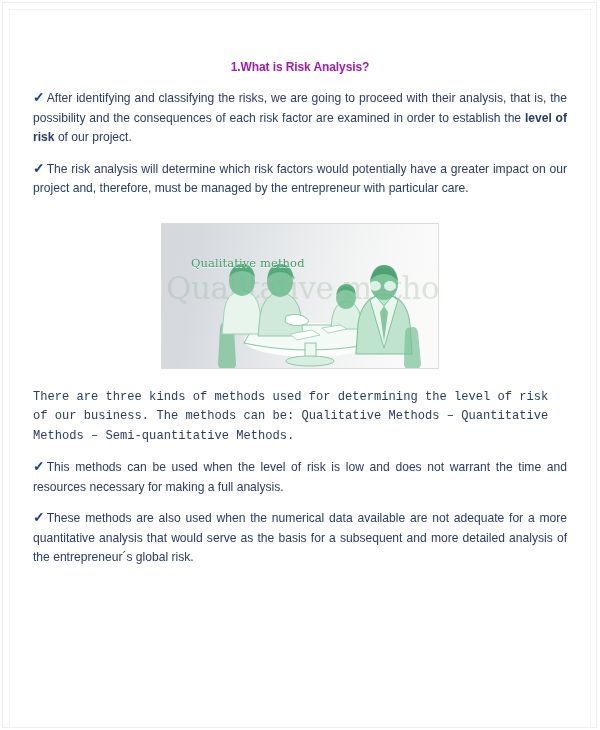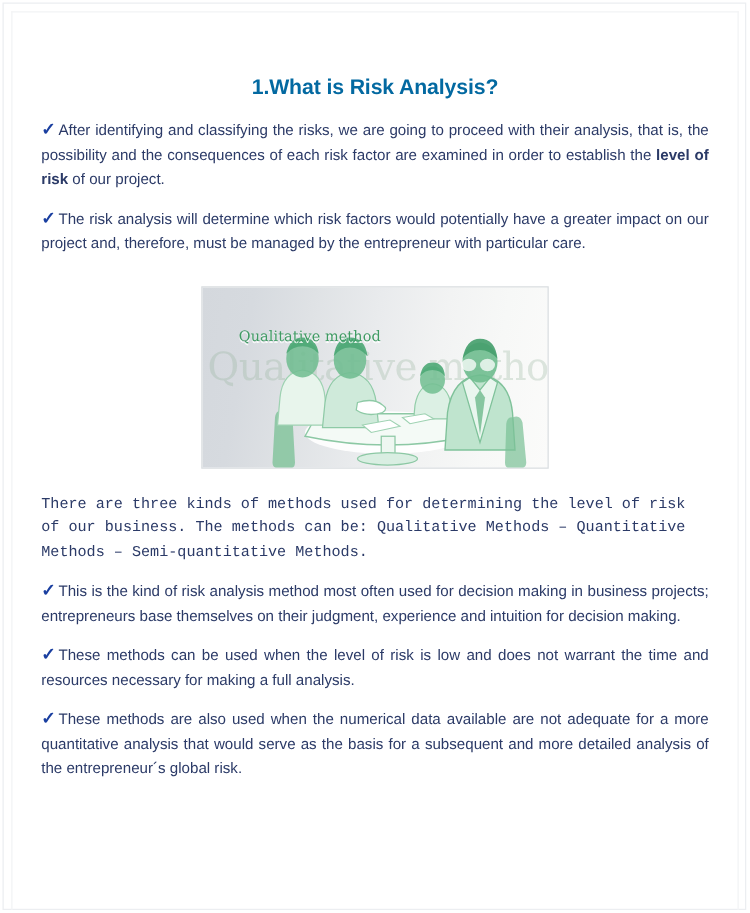--- a/index.html
+++ b/index.html
@@ -46,23 +46,23 @@
   .content {
     position: absolute;
     left: 33px;
     top: 60px;
     width: 534px;
   }
 
   h2.section-heading {
     margin: 0;
     text-align: center;
-    font-size: 17px;
+    font-size: 12px;
     font-weight: bold;
-    color: #0369a1;
+    color: #a21caf;
     letter-spacing: -0.1px;
   }
 
   p.body-text {
     margin: 0;
     font-size: 12.1px;
     line-height: 19.5px;
     color: #2b3a67;
     text-align: justify;
     text-justify: inter-word;
@@ -215,26 +215,23 @@
         </svg>
 
         <div class="fig-title">Qualitative method</div>
       </div>
     </div>
 
 
     <p class="body-text left" style="margin-bottom:11px;font-family:Liberation Mono, monospace;">There are three kinds of methods used for determining the level of risk of our business. The methods can be: Qualitative Methods – Quantitative Methods – Semi-quantitative Methods.</p>
 
 
+
     <p class="body-text" style="margin-bottom:11px;">
-      <span class="check">✓</span><span>This is the kind of risk analysis method most often used for decision making in business projects; entrepreneurs base themselves on their judgment, experience and intuition for decision making.</span>
-    </p>
-
-    <p class="body-text" style="margin-bottom:11px;">
-      <span class="check">✓</span><span>These methods can be used when the level of risk is low and does not warrant the time and resources necessary for making a full analysis.</span>
+      <span class="check">✓</span><span>This methods can be used when the level of risk is low and does not warrant the time and resources necessary for making a full analysis.</span>
     </p>
 
     <p class="body-text" style="margin-bottom:6px;">
       <span class="check">✓</span><span>These methods are also used when the numerical data available are not adequate for a more quantitative analysis that would serve as the basis for a subsequent and more detailed analysis of the entrepreneur´s global risk.</span>
     </p>
 
 
   </div>
 </div>
 

